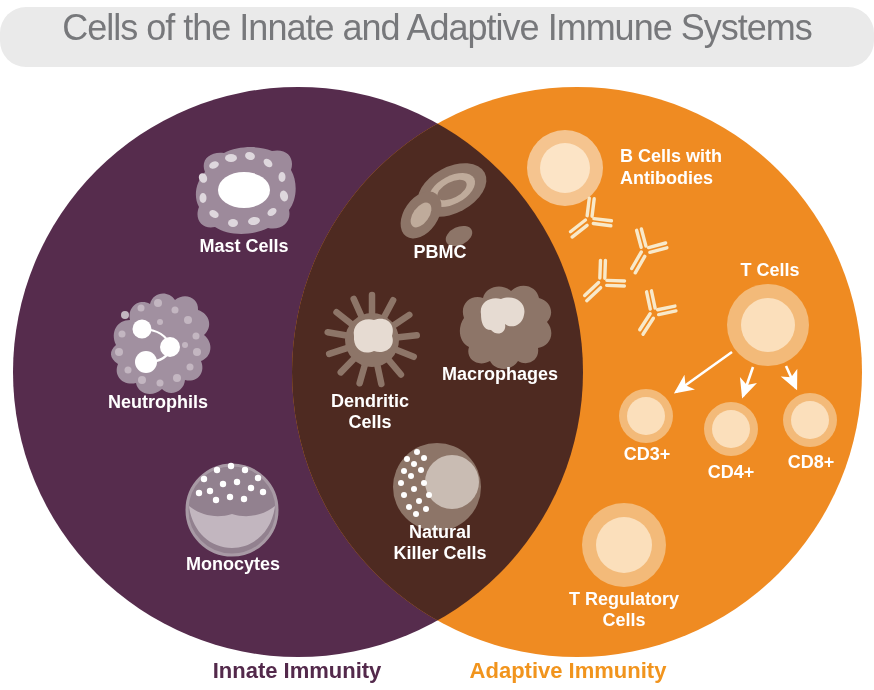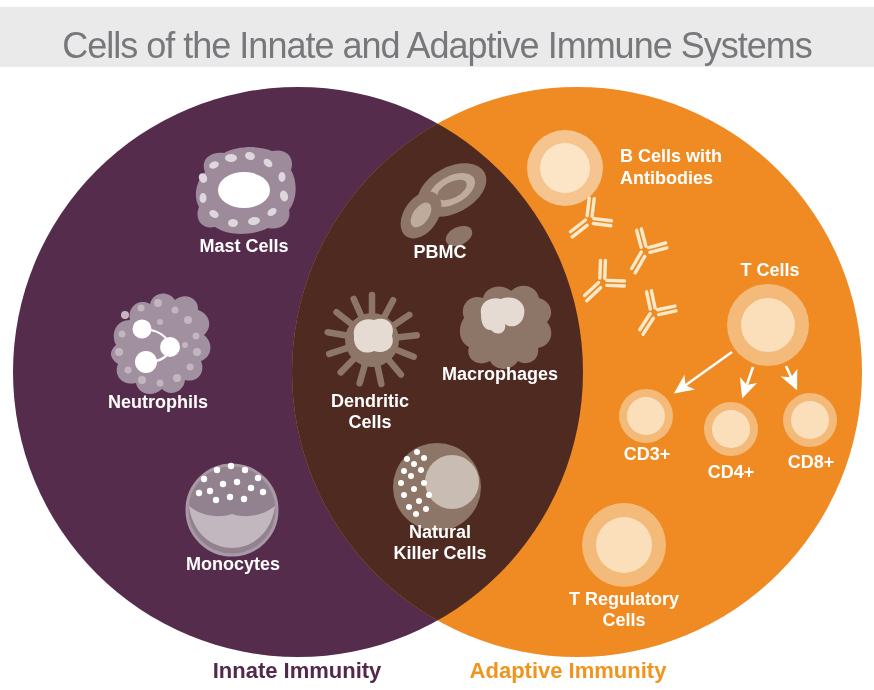--- a/index.html
+++ b/index.html
@@ -2,21 +2,21 @@
 <html><head>
 <meta charset="utf-8">
 <style>
   html,body{margin:0;padding:0;}
   body{
     width:874px;height:690px;background:#ffffff;position:relative;overflow:hidden;
     font-family:"Liberation Sans",sans-serif;
   }
   .titlebar{
     position:absolute;top:7px;left:0;width:874px;height:60px;background:#eaeaea;
-    display:flex;align-items:flex-end;justify-content:center;
+    display:flex;align-items:flex-start;justify-content:center;border-radius:26px;
   }
   .titlebar span{
     font-size:36px;color:#77787b;letter-spacing:-1px;font-weight:500;white-space:nowrap;
   }
   svg.venn{position:absolute;top:0;left:0;}
   text{font-family:"Liberation Sans",sans-serif;}
   .cell-label{fill:#ffffff;font-size:18px;font-weight:600;}
   .region-label{font-size:22px;font-weight:bold;}
   
   .c-brown{fill:#8d7568}

